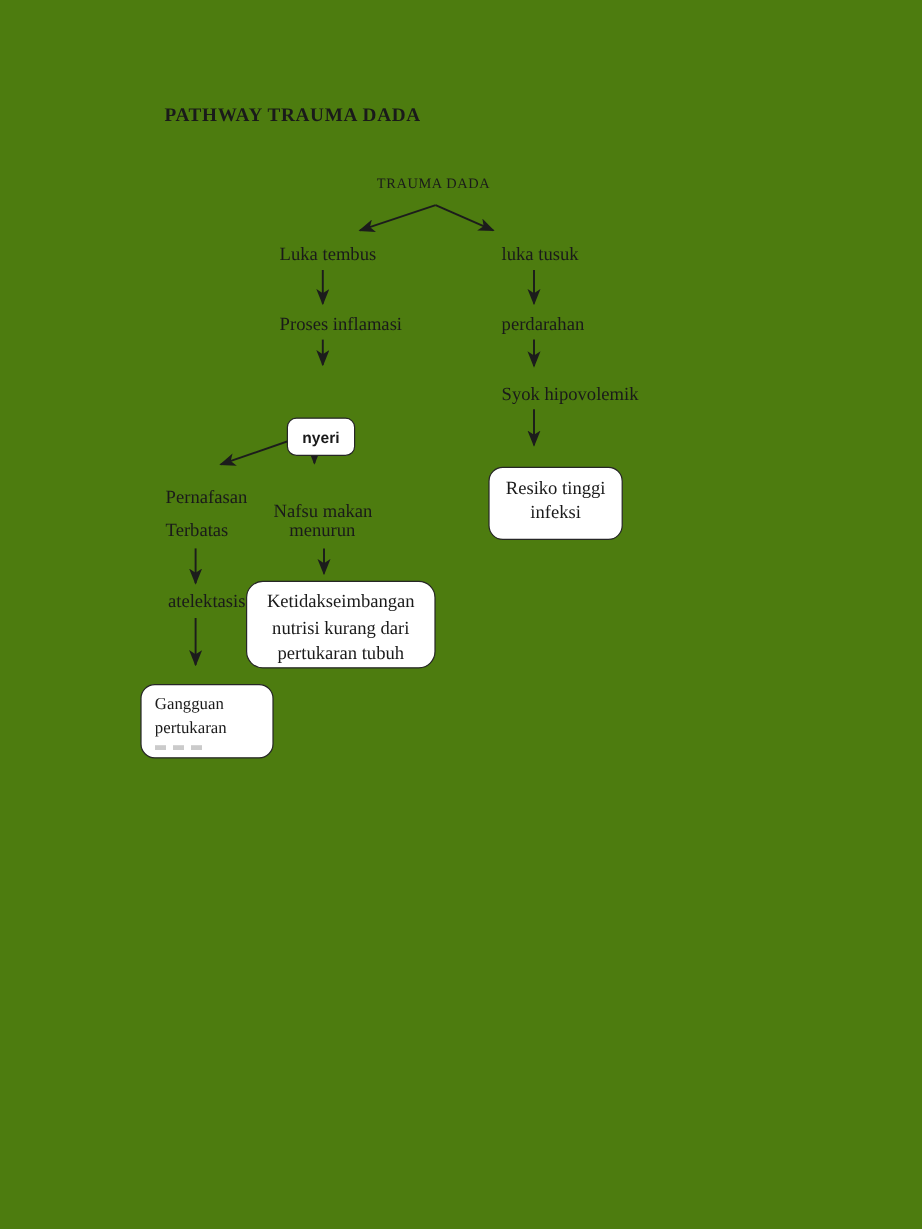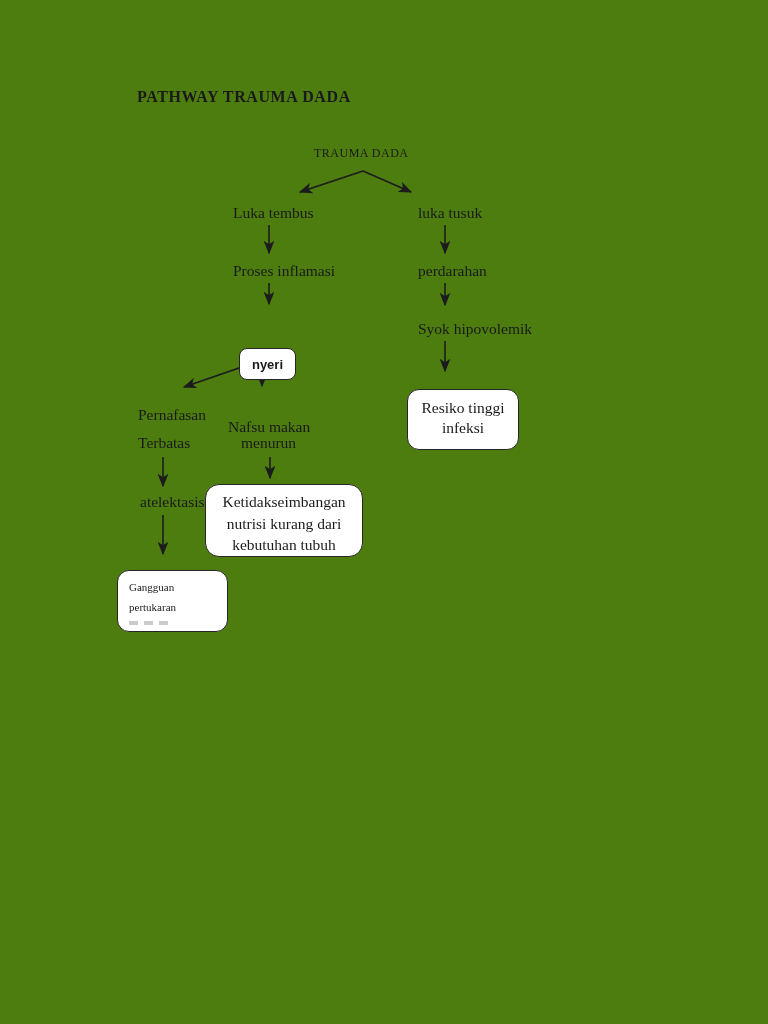--- a/index.html
+++ b/index.html
@@ -73,21 +73,21 @@
     width: 158px; height: 73px;
     padding-top: 6px;
     font-size: 15.5px;
     line-height: 21.5px;
     border-radius: 14px;
   }
   .gangguan-box {
     left: 117px; top: 570px;
     width: 111px; height: 62px;
     padding: 7px 0 0 11px;
-    font-size: 11px;
+    font-size: 14px;
     line-height: 19.5px;
     border-radius: 12px;
     border-width: 1.8px;
     text-align: left;
     overflow: hidden;
   }
   .clipped-line {
     margin-top: 4px;
     width: 42px;
     height: 4px;
@@ -141,21 +141,21 @@
   <div class="t" style="left:138px; top:434px;">Terbatas</div>
 
   <div class="t" style="left:228px; top:406px;margin-top:12px;">Nafsu makan</div>
   <div class="t" style="left:241px; top:434px;">menurun</div>
 
   <div class="t" style="left:140px; top:493px;">atelektasis</div>
 
   <div class="box center ketidak-box">
     <div>Ketidakseimbangan</div>
     <div>nutrisi kurang dari</div>
-    <div>kebutuhan tubuh</div>
+    <div>pertukaran tubuh</div>
   </div>
 
   <div class="box gangguan-box">
     <div>Gangguan</div>
     <div>pertukaran</div>
     <div class="clipped-line"></div>
   </div>
 
   <div class="t" style="left:418px; top:204px;">luka tusuk</div>
   <div class="t" style="left:418px; top:262px;">perdarahan</div>

